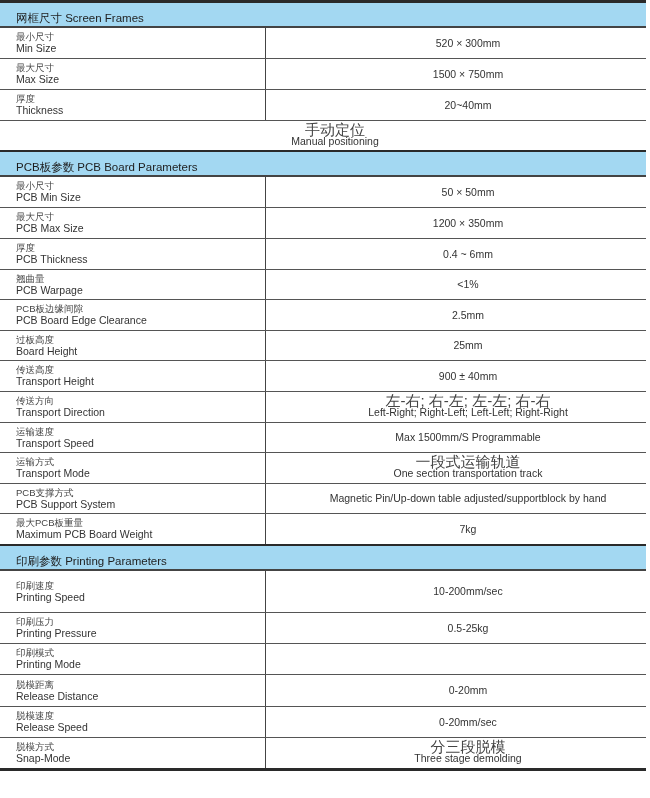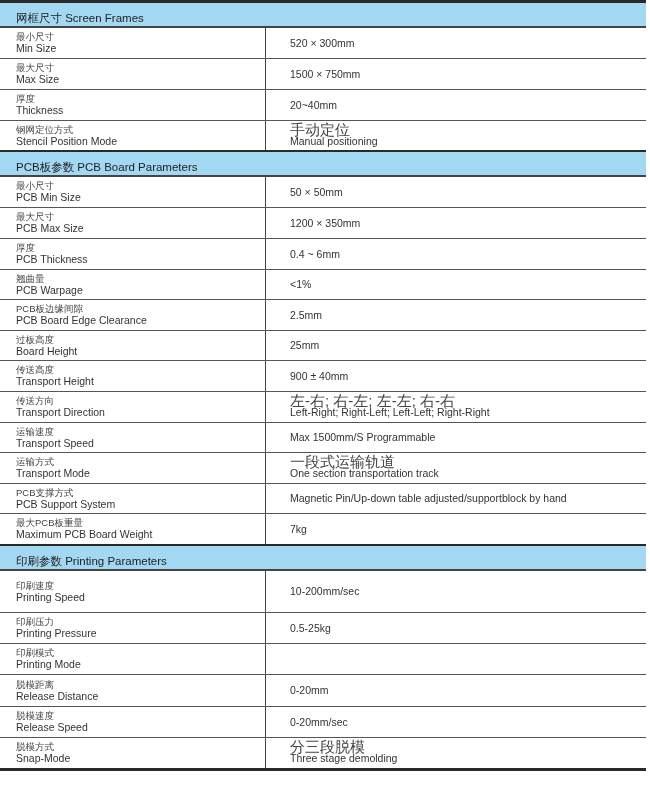--- a/index.html
+++ b/index.html
@@ -3,21 +3,21 @@
 <meta charset="utf-8">
 <style>
   html, body { margin: 0; padding: 0; background: #ffffff; }
   body { width: 650px; height: 798px; overflow: hidden; position: relative; font-family: "Liberation Sans", "DejaVu Sans", sans-serif; color: #3a3a3a; }
   .sheet { position: absolute; left: 0; top: 0; width: 646px; border-top: 3px solid #2a2a2a; border-bottom: 3px solid #2a2a2a; }
   .section-header { height: 23px; background: #a3d8f2; border-bottom: 2px solid #444; display: flex; align-items: flex-end; padding-left: 16px; font-size: 11.5px; color: #1e1e1e; box-sizing: border-box; height: 25px; }
   .section-header + .row { }
   .row { display: flex; border-bottom: 1.5px solid #555; box-sizing: border-box; }
   .row:last-child { border-bottom: none; }
   .cell-label { width: 266px; border-right: 1.5px solid #444; padding: 2px 0 2px 16px; box-sizing: border-box; display: flex; flex-direction: column; justify-content: center; }
-  .cell-value { flex: 1; padding: 2px 0 2px 24px; box-sizing: border-box; display: flex; flex-direction: column; justify-content: center; }
+  .cell-value { flex: 1; padding: 2px 0 2px 24px; box-sizing: border-box; display: flex; flex-direction: column; justify-content: center; align-items: center; }
   .zh { font-size: 9.5px; line-height: 11px; color: #444; }
   .en { font-size: 10.5px; line-height: 13px; color: #333; }
   .val { font-size: 10.5px; line-height: 13px; color: #333; }
   .val-zh { font-size: 15px; line-height: 11px; color: #444; }
 </style>
 </head>
 <body>
 
 <div class="sheet">
 
@@ -45,24 +45,20 @@
   <div class="row" style="height:31px">
     <div class="cell-label">
         <span class="zh">厚度</span>
         <span class="en">Thickness</span>
       </div>
     <div class="cell-value">
         <span class="val">20~40mm</span>
       </div>
   </div>
   <div class="row" style="height:31px; border-bottom:2px solid #2a2a2a">
-    <div class="cell-label">
-        <span class="zh">钢网定位方式</span>
-        <span class="en">Stencil Position Mode</span>
-      </div>
     <div class="cell-value">
         <span class="val-zh">手动定位</span>
         <span class="val">Manual positioning</span>
       </div>
   </div>
 
   <div class="section-header">
       <span>PCB板参数 PCB Board Parameters</span>
     </div>
   <div class="row" style="height:31px">

